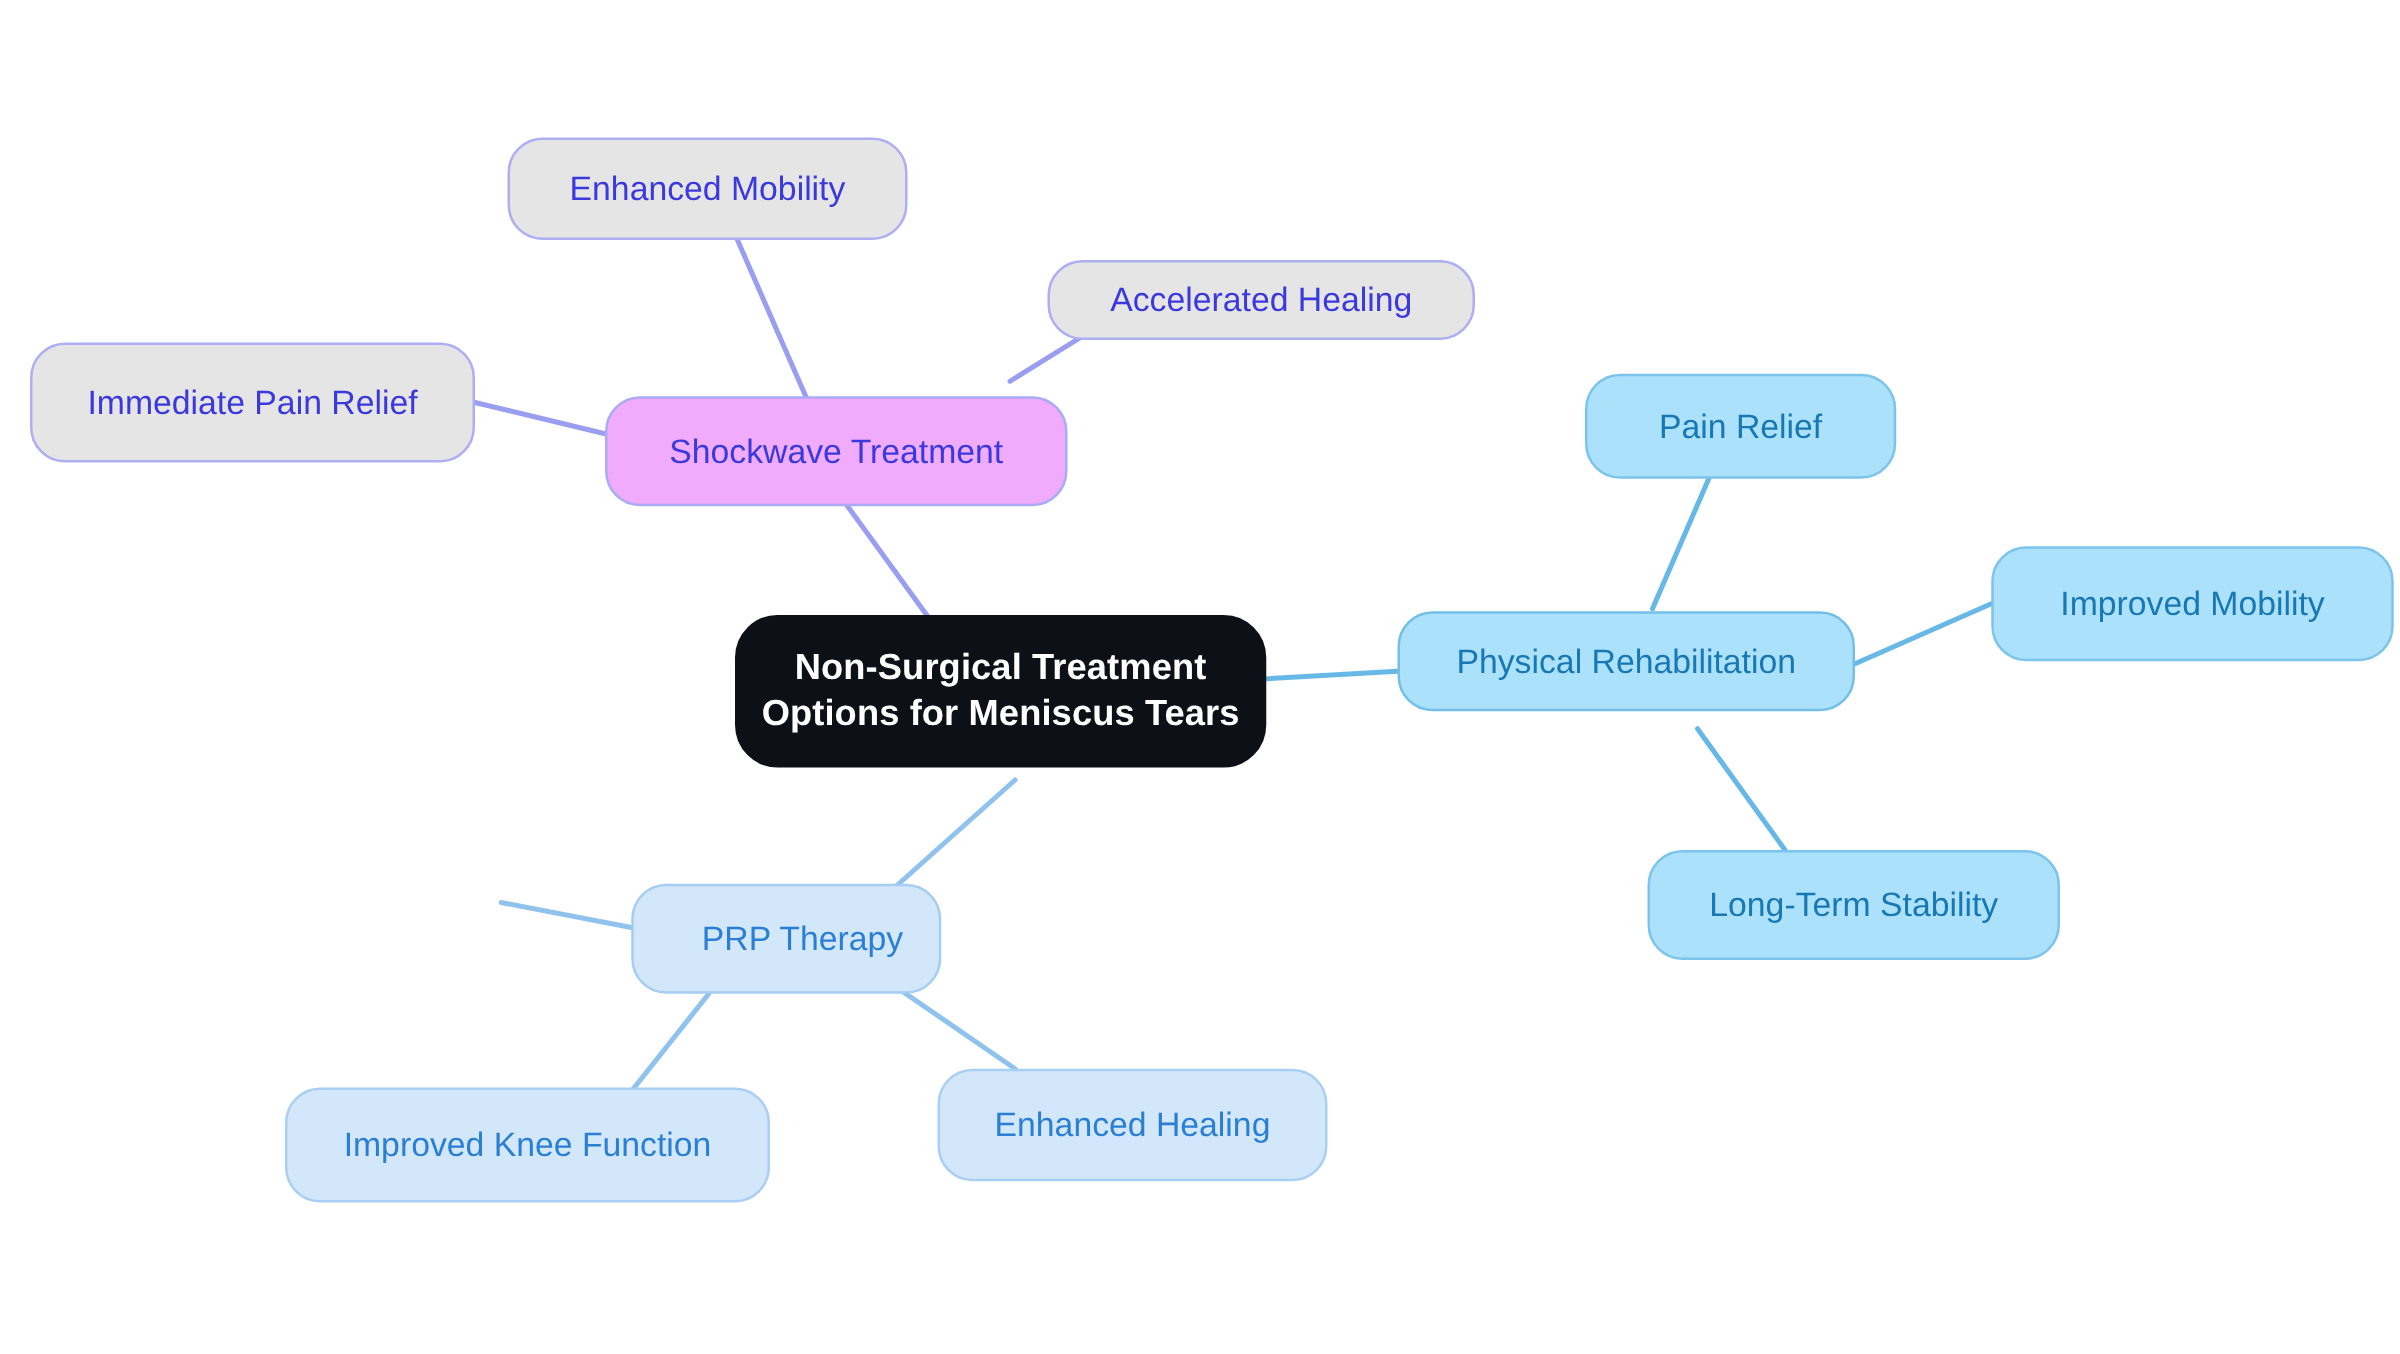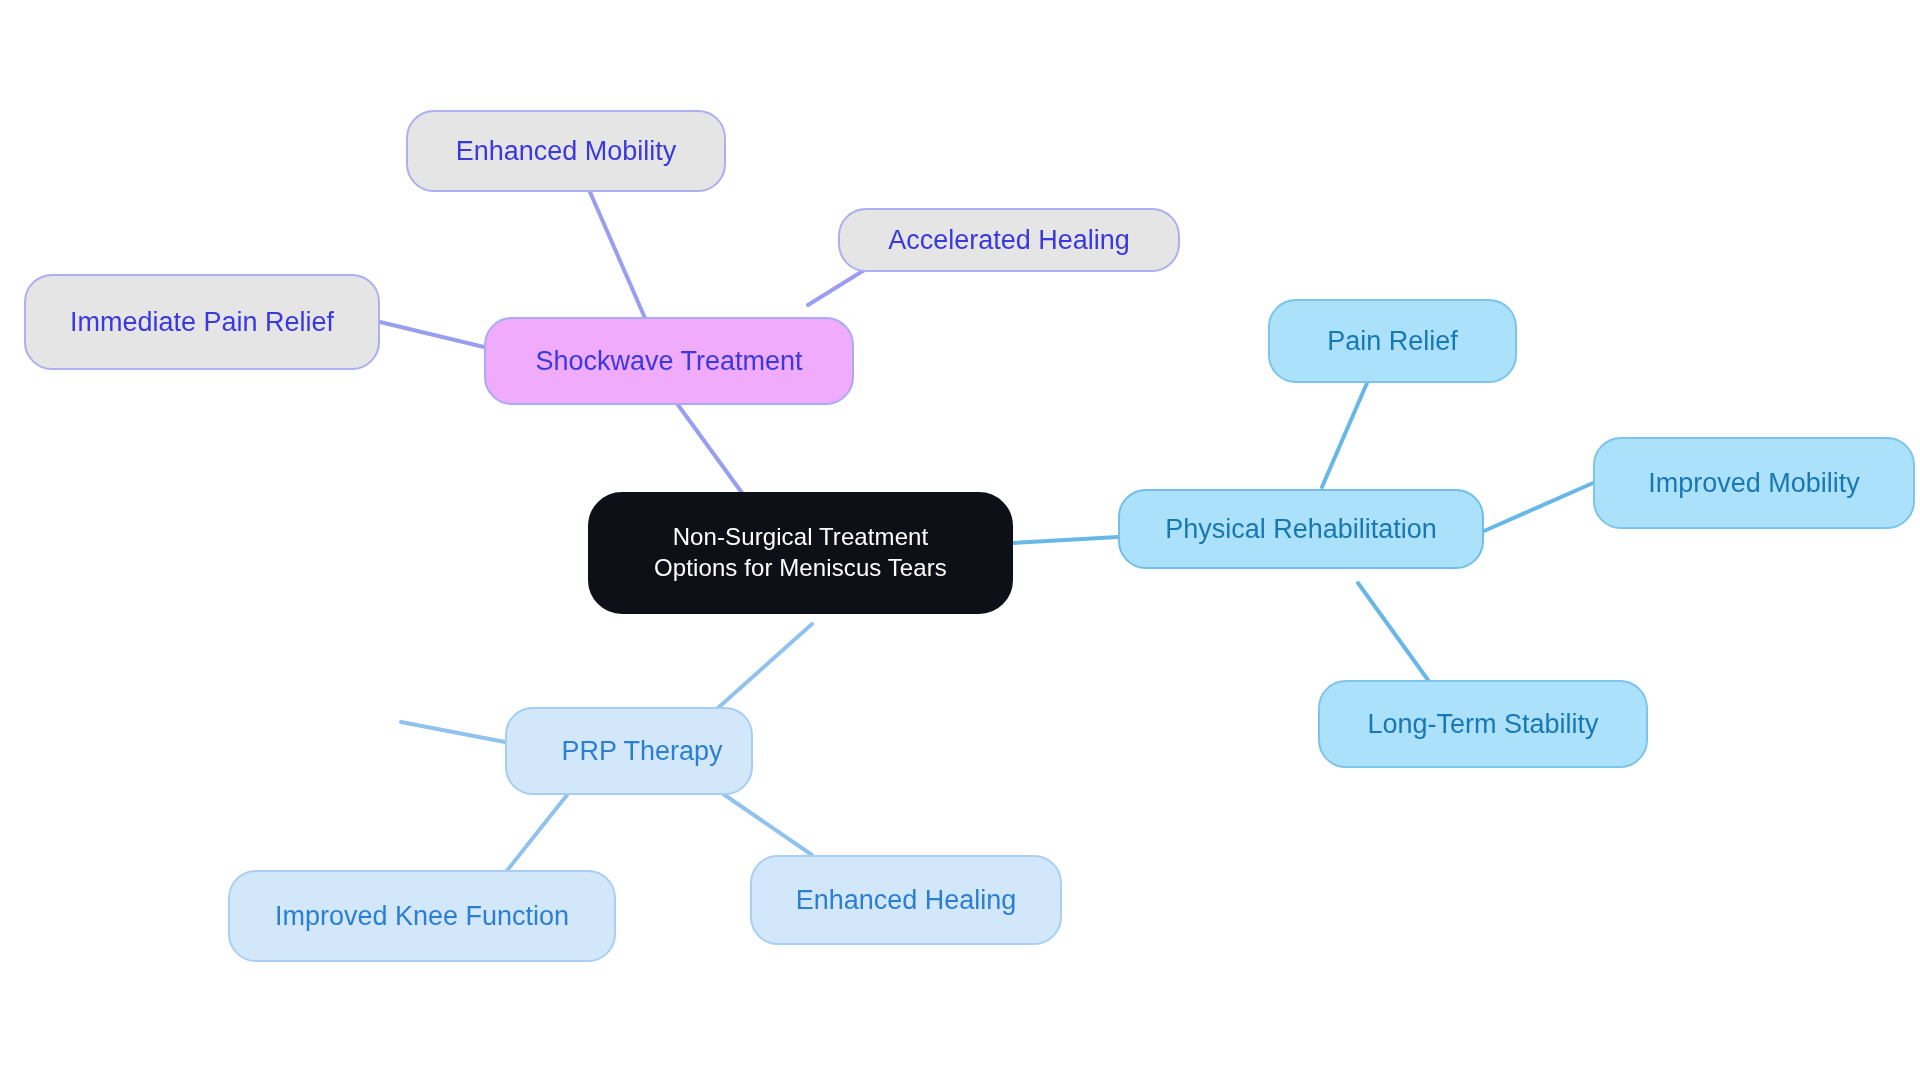--- a/index.html
+++ b/index.html
@@ -34,23 +34,24 @@
     border-style: solid;
     border-width: 2px;
     line-height: 1.28;
     white-space: pre-line;
     user-select: none;
   }
   .node-root {
     background: #0d1117;
     border-color: #0d1117;
     color: #ffffff;
-    font-size: 24px;
+    font-size: 29px;
     border-radius: 34px;
     letter-spacing: 0.1px;
+    font-weight: bold;
   }
   .node-purple-branch {
     background: #f0abfc;
     border-color: #a9abf4;
     color: #3b38dd;
     font-size: 27px;
   }
   .node-purple-leaf {
     background: #e5e5e5;
     border-color: #aeaef2;

